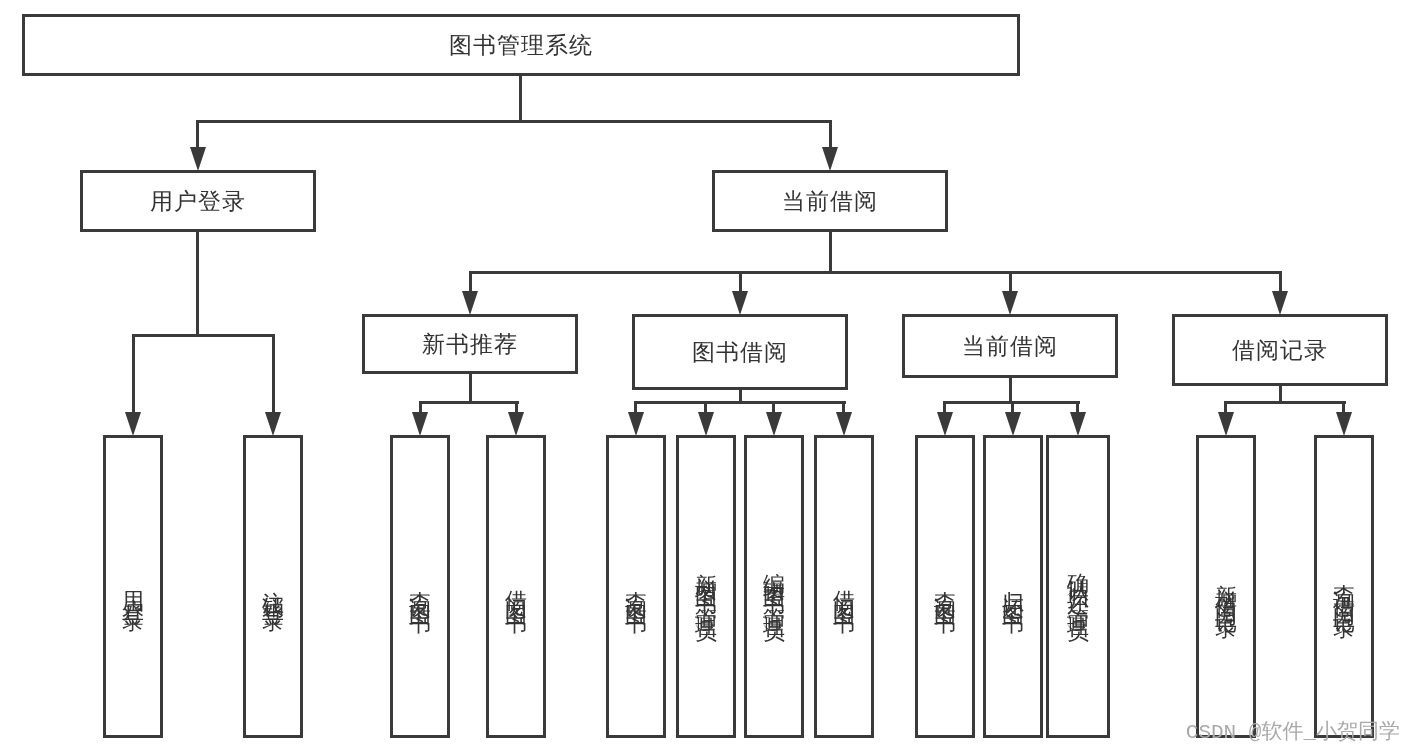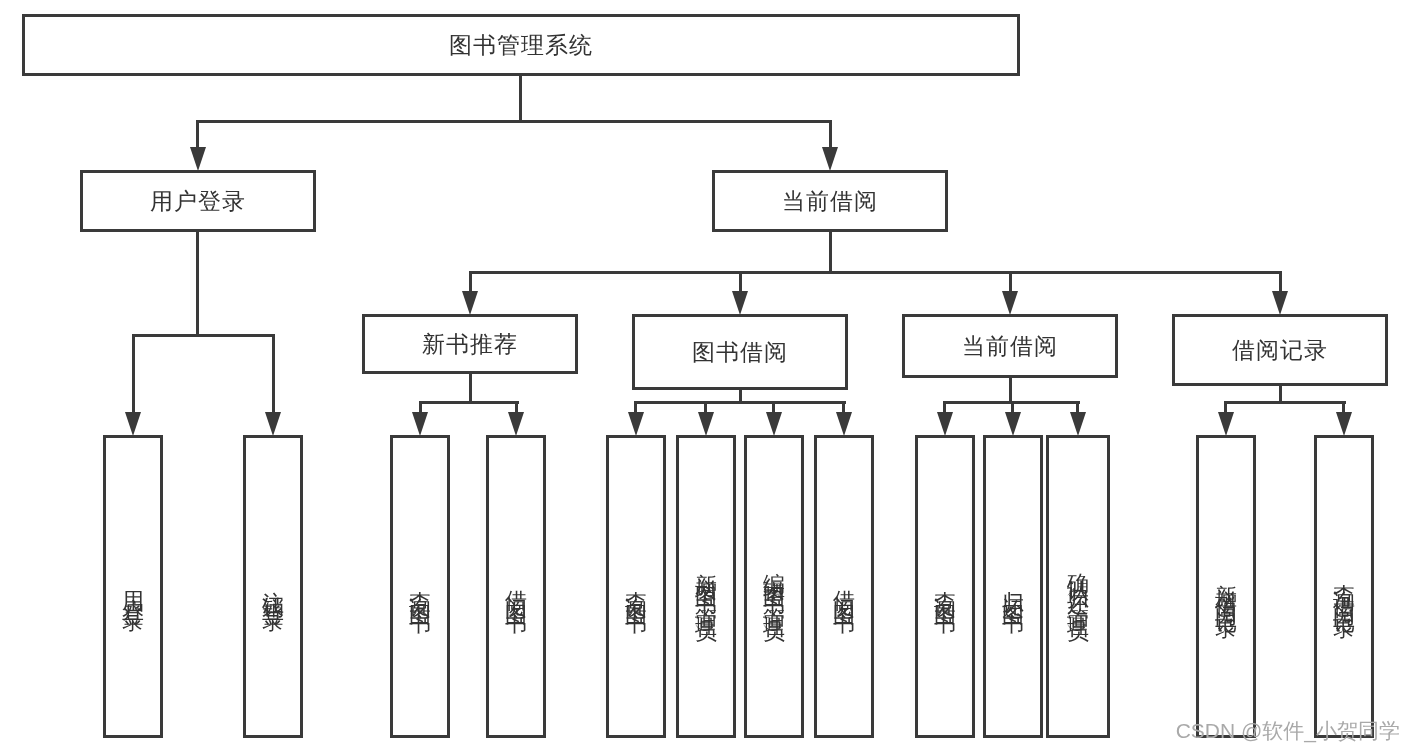--- a/index.html
+++ b/index.html
@@ -46,20 +46,21 @@
     border-right:8px solid transparent;
     border-top:24px solid var(--line);
   }
   .watermark{
     position:absolute;
     right:5px;bottom:2px;
     font-size:21px;
     color:var(--wm);
     z-index:5;
     white-space:nowrap;
+    font-family:Liberation Mono, monospace;
   }
 </style>
 </head>
 <body>
 
 <div class="canvas">
 
   <div class="box" style="left:22px;top:14px;width:998px;height:62px">图书管理系统</div>
 
   <div class="vline" style="left:519px;top:67px;height:54px"></div>

